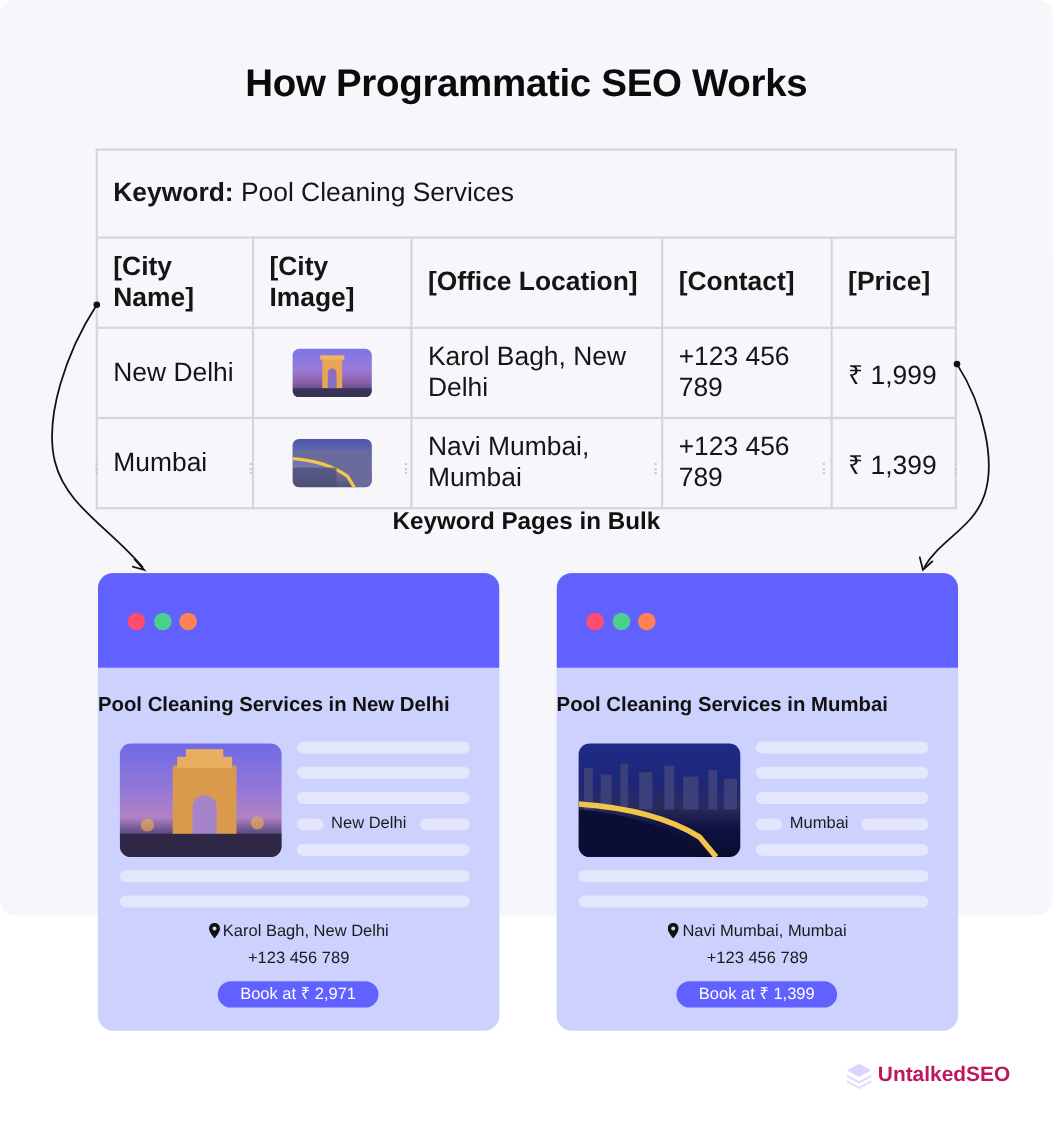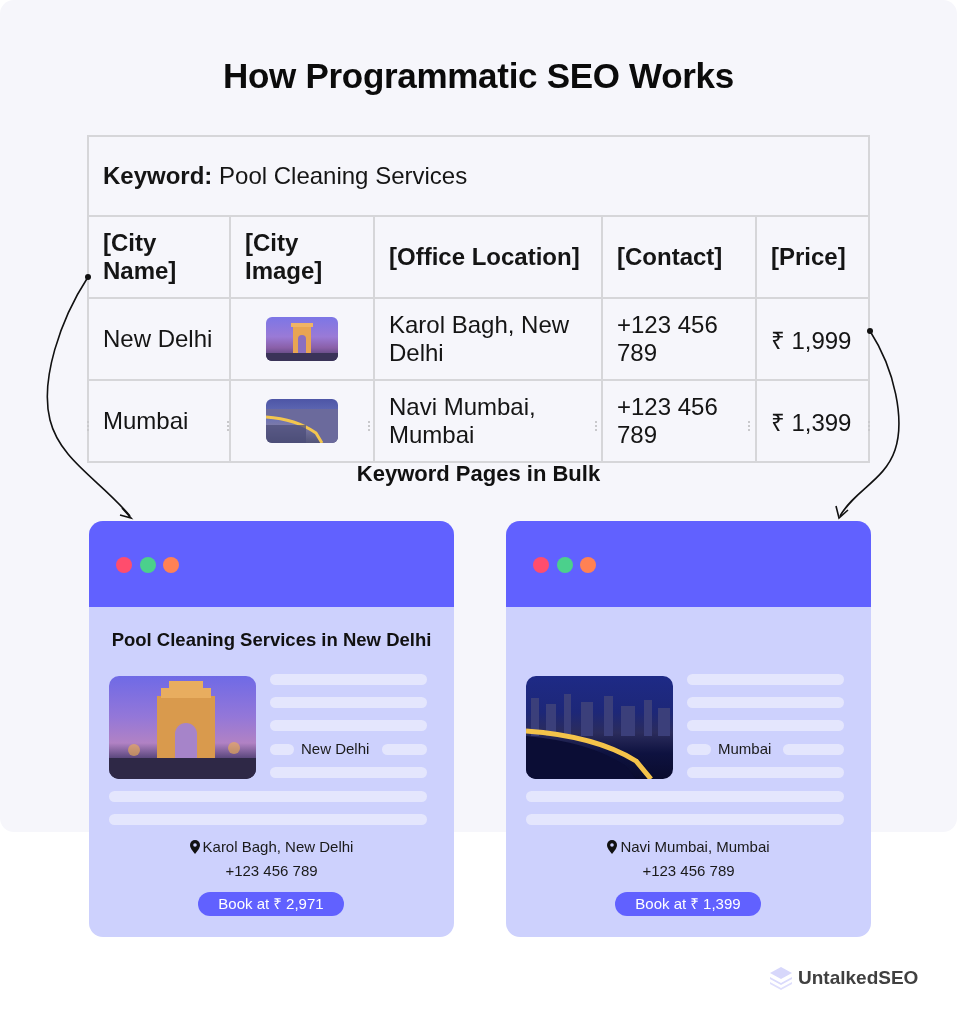--- a/index.html
+++ b/index.html
@@ -19,33 +19,33 @@
   .t-blr { background:linear-gradient(180deg,#7fb3ea 0%,#b6d4ef 40%,#cfcfc2 60%,#9cbc5d 80%,#c9d94b 100%); position:relative; overflow:hidden; }
   .dotted { position:absolute; top:421px; width:2px; height:10px; background:repeating-linear-gradient(180deg,#c9c9cc 0 2px,transparent 2px 4px); }
 
   .sub { position:absolute; left:0; width:957px; top:461px; text-align:center; font-size:22px; font-weight:bold; color:#111; }
 
   
   .card { position:absolute; top:521px; width:365px; height:416px; border-radius:14px; background:#cdd1fd; overflow:hidden; }
   .card-top { height:86px; background:#6161ff; position:relative; }
   .dot { position:absolute; top:36px; width:16px; height:16px; border-radius:50%; }
   .d1 { left:27px; background:#ff4d6d; } .d2 { left:51px; background:#4bd08c; } .d3 { left:74px; background:#ff8154; }
-  .card-title { position:absolute; top:108px; left:0; width:100%; text-align:center; font-size:18.5px; font-weight:bold; color:#111; }
+  .card-title { position:absolute; top:108px; left:0; width:100%; font-size:18.5px; font-weight:bold; color:#111; }
   .card-img { position:absolute; top:155px; left:20px; width:147px; height:103px; border-radius:10px; overflow:hidden; }
   .img-delhi { background:linear-gradient(180deg,#6f6ae6 0%,#9477d8 40%,#b182c4 65%,#3b3263 85%,#2b2540 100%); }
   .img-mumbai { background:linear-gradient(180deg,#1e2a86 0%,#1d2778 35%,#2b2c5c 55%,#0e1240 75%,#0a0c2e 100%); }
   .bar { position:absolute; height:11px; border-radius:6px; background:#e4e6fd; }
   .inline-city { position:absolute; font-size:15px; color:#1b1b1b; }
   .card-addr { position:absolute; top:317px; left:0; width:100%; text-align:center; font-size:15px; color:#1a1a1a; }
   .card-phone { position:absolute; top:341px; left:0; width:100%; text-align:center; font-size:15px; color:#1a1a1a; }
   .book-btn { position:absolute; top:371px; height:24px; width:146px; border-radius:12px; background:#6161ff; color:#fff; font-size:15px; text-align:center; line-height:24px; }
   .pin { display:inline-block; width:10px; height:14px; vertical-align:-2px; margin-right:3px; }
 
   .arrows { position:absolute; left:0; top:0; width:957px; height:1024px; pointer-events:none; }
-  .brand { position:absolute; left:768px; top:965px; display:flex; align-items:center; gap:4px; color:#404040; font-size:19px; font-weight:bold; }
+  .brand { position:absolute; left:768px; top:965px; display:flex; align-items:center; gap:4px; color:#be185d; font-size:19px; font-weight:bold; }
 </style>
 </head>
 <body>
 
 <div class="canvas">
 
   <div class="title">How Programmatic SEO Works</div>
 
   <table class="tbl">
     <tbody>
@@ -140,20 +140,21 @@
     <div class="card-phone">+123 456 789</div>
     <div class="book-btn" style="left:109px">Book at ₹ 2,971</div>
   </div>
 
   <div class="card" style="left:506px">
     <div class="card-top">
       <span class="dot d1"></span>
       <span class="dot d2"></span>
       <span class="dot d3"></span>
     </div>
+    <div class="card-title">Pool Cleaning Services in Mumbai</div>
     <div class="card-img img-mumbai">
       <svg width="147" height="103" viewBox="0 0 147 103">
           <g fill="#3b3f7a">
             <rect x="5" y="22" width="8" height="38"></rect>
             <rect x="20" y="28" width="10" height="32"></rect>
             <rect x="38" y="18" width="7" height="42"></rect>
             <rect x="55" y="26" width="12" height="34"></rect>
             <rect x="78" y="20" width="9" height="40"></rect>
             <rect x="95" y="30" width="14" height="30"></rect>
             <rect x="118" y="24" width="8" height="36"></rect>

